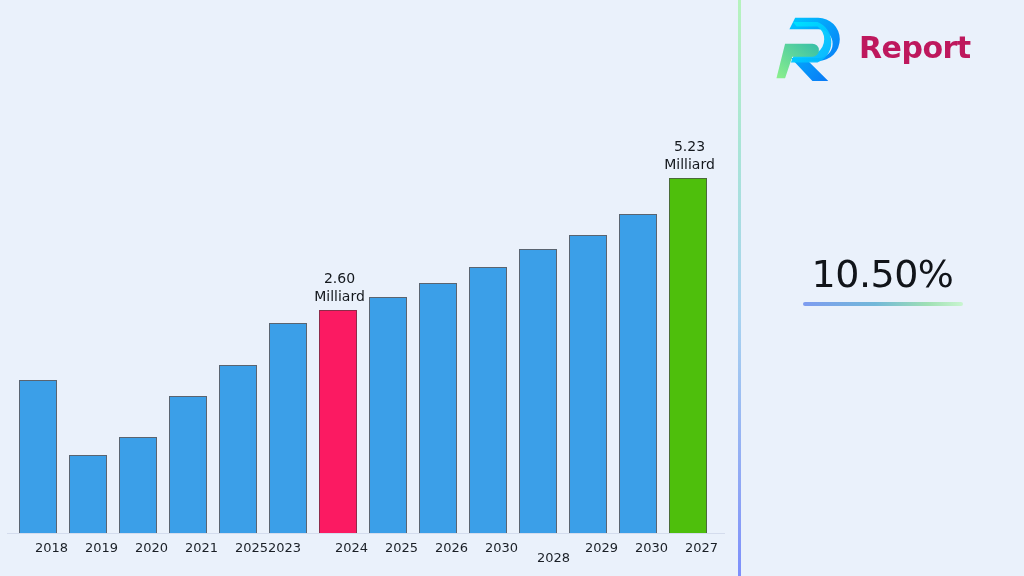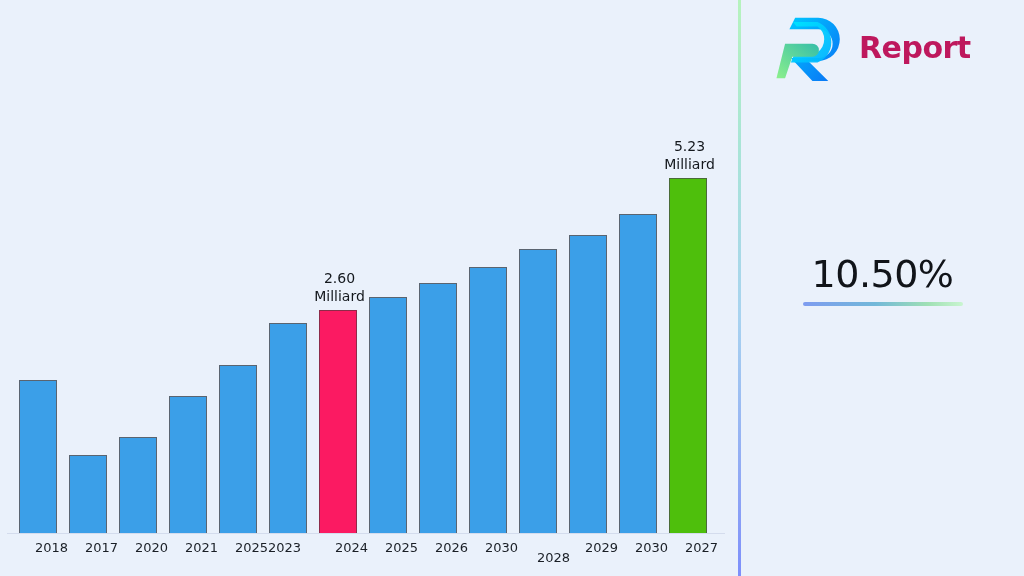--- a/index.html
+++ b/index.html
@@ -188,21 +188,21 @@
     <div class="plot-area" id="plot-area">
       <div class="axis-line"></div>
 
     <div class="bar-wrap" style="left: 19px; height: 153px;">
           <div class="bar blue" style="height: 153px;"></div>
         </div>
         <div class="x-tick" style="left: 19px;">2018</div>
         <div class="bar-wrap" style="left: 69px; height: 78px;">
           <div class="bar blue" style="height: 78px;"></div>
         </div>
-        <div class="x-tick" style="left: 69px;">2017</div>
+        <div class="x-tick" style="left: 69px;">2019</div>
         <div class="bar-wrap" style="left: 119px; height: 96px;">
           <div class="bar blue" style="height: 96px;"></div>
         </div>
         <div class="x-tick" style="left: 119px;">2020</div>
         <div class="bar-wrap" style="left: 169px; height: 137px;">
           <div class="bar blue" style="height: 137px;"></div>
         </div>
         <div class="x-tick" style="left: 169px;">2021</div>
         <div class="bar-wrap" style="left: 219px; height: 168px;">
           <div class="bar blue" style="height: 168px;"></div>

